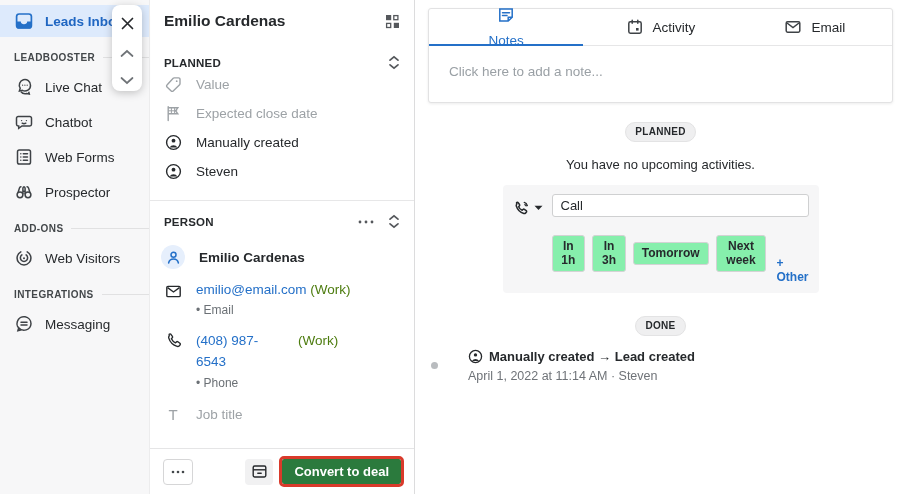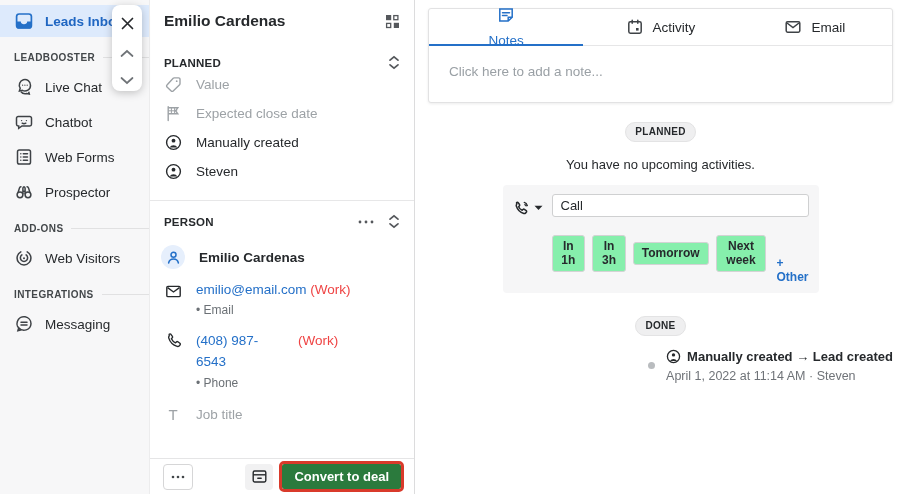--- a/index.html
+++ b/index.html
@@ -36,27 +36,27 @@
   .field-row:first-of-type { margin-top:8px; }
   .ficon { width:18px; height:18px; flex:none; display:flex; align-items:center; justify-content:center; color:#26292c; }
   .ghost { color:#9da2a6; }
   .ghost .ficon, .ficon.gray { color:#9da2a6; }
   .divider { height:1px; background:#e7e7e8; margin-top:14px; }
   .person .sec-header { margin-top:13px; }
   .person-row { display:flex; align-items:flex-start; gap:14px; padding:0 14px; margin-top:12px; font-size:13.5px; }
   .avatar { width:24px; height:24px; border-radius:50%; background:#e6effc; color:#2470c8; display:flex; align-items:center; justify-content:center; flex:none; margin-left:-3px; }
   .person-name { font-weight:bold; padding-top:4px; }
   .link { color:#2470c8; cursor:pointer; }
-  .tag { color:#ef4444; }
+  .tag { color:#4d7c0f; }
   .sub-label { font-size:12px; color:#6b7075; margin:3px 0 0 46px; }
   .phone-vals { display:flex; gap:10px; }
   .phone-num { width:92px; line-height:1.55; }
   .phone-tag { width:42px; word-break:break-all; line-height:1.55; }
   .t-glyph { font-size:15px; color:#85898d; font-weight:normal; }
-  .lead-footer { position:absolute; left:0; right:0; bottom:0; height:36px; background:#fff; border-top:1px solid #e5e5e6;
+  .lead-footer { position:absolute; left:0; right:0; bottom:0; height:46px; background:#fff; border-top:1px solid #e5e5e6;
                  display:flex; align-items:center; padding:0 13px; }
   .more-btn { width:30px; height:26px; border:1px solid #d6d6d7; border-radius:4px; background:#fff; display:flex; align-items:center; justify-content:center; cursor:pointer; color:#43474a; }
   .archive-btn { margin-left:auto; width:28px; height:26px; border-radius:4px; background:#f1f1f2; display:flex; align-items:center; justify-content:center; cursor:pointer; color:#26292c; }
   .convert-btn { margin-left:9px; height:25px; padding:0 12px; background:#2b7a3d; color:#fff; font-weight:bold; font-size:13px;
                  border:none; border-radius:2px; outline:3px solid #d93a2b; cursor:pointer; font-family:inherit; }
 
   
   .activity-panel { flex:1; background:#fff; padding:8px 7px 0 13px; }
   .note-card { background:#fff; border:1px solid #e2e2e3; border-radius:3px; box-shadow:0 1px 3px rgba(0,0,0,.08); }
   .tabs { display:flex; height:37px; border-bottom:1px solid #e6e6e7; }
@@ -73,21 +73,21 @@
   .empty-text { margin-top:15px; font-size:13px; }
   .scheduler { width:316px; margin:13px auto 0; background:#f6f6f7; border-radius:4px; padding:9px 10px; display:flex; gap:9px; text-align:left; }
   .sched-type { display:flex; align-items:center; gap:4px; padding-top:4px; color:#26292c; cursor:pointer; height:24px; }
   .sched-main { flex:1; }
   .sched-input { width:100%; height:23px; border:1px solid #cfd0d1; border-radius:3px; background:#fff; font-size:13px; color:#26292c;
                  padding:0 8px; font-family:inherit; outline:none; }
   .quick-row { display:flex; gap:7px; margin-top:6px; align-items:center; }
   .qbtn { background:#86efac; border:1px solid #d3d3d4; border-radius:3px; padding:3px 8px 4px; font-size:12px; font-weight:bold; color:#26292c; cursor:pointer; font-family:inherit; }
   .other-link { color:#2470c8; font-size:12px; font-weight:bold; margin-left:3px; cursor:pointer;margin-top:33px; }
   .done-pill-wrap { margin-top:22px; }
-  .timeline-item { display:flex; align-items:flex-start; gap:11px; margin-top:13px; padding-left:3px; text-align:left;justify-content:flex-end; }
+  .timeline-item { display:flex; align-items:flex-start; gap:30px; margin-top:13px; padding-left:3px; text-align:left; }
   .t-dot { width:7px; height:7px; border-radius:50%; background:#b9bcbf; flex:none; margin-top:13px; }
   .t-title { font-size:13px; font-weight:bold; display:flex; align-items:center; gap:6px; color:#26292c; }
   .t-title .ficon { width:15px; height:15px; }
   .t-meta { font-size:12.5px; color:#6f7378; margin-top:5px; }
   svg { display:block; }
 </style>
 </head>
 <body>
 
 <div class="app">

